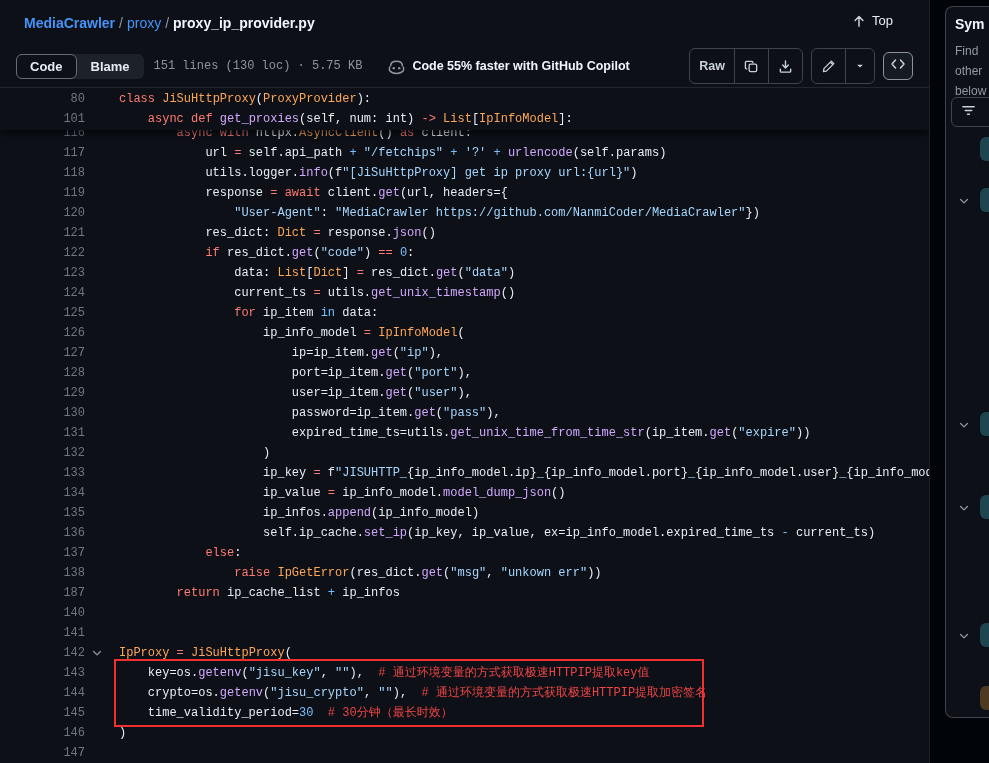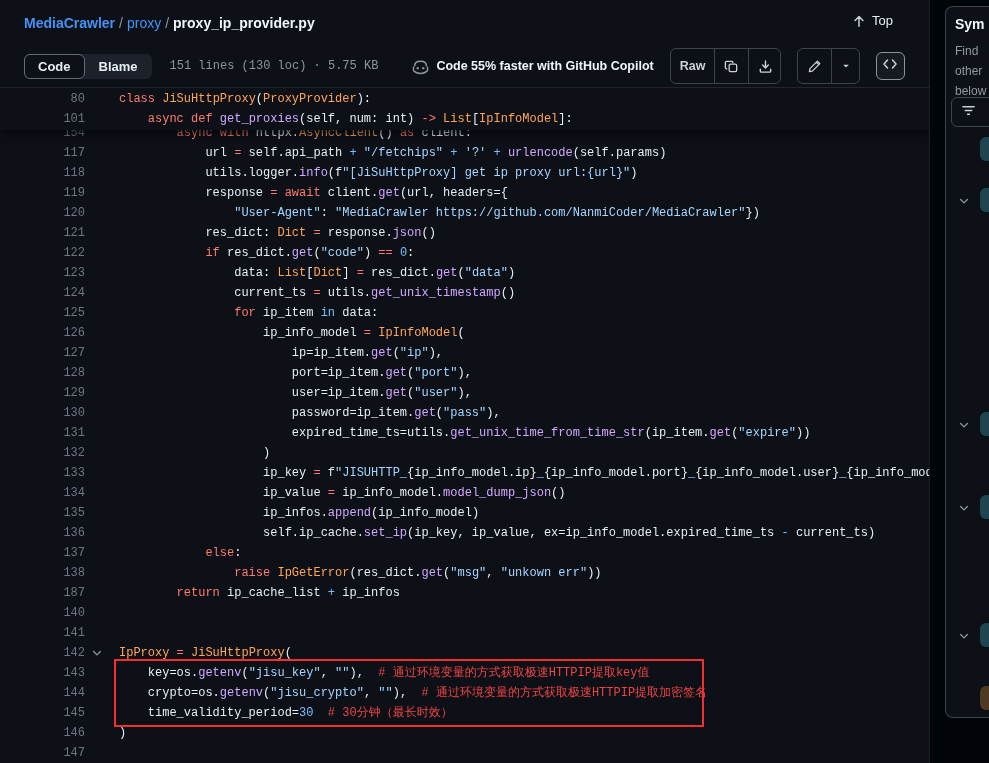--- a/index.html
+++ b/index.html
@@ -10,21 +10,21 @@
   
   .hdr{position:relative;height:45px;display:flex;align-items:center;padding:0 16px 0 24px;}
   .crumb{font-size:14px;white-space:nowrap;}
   .crumb .lnk{color:#4493f8;text-decoration:none;cursor:pointer;margin-top:48px;}
   .crumb .repo{font-weight:600;}
   .crumb .sep{color:#8d96a0;padding:0 4px;}
   .crumb .file{font-weight:600;color:#f0f6fc;}
   .topbtn{position:absolute;right:28px;top:8px;display:flex;align-items:center;gap:6px;
           font-size:13px;font-weight:500;color:#e6edf3;padding:5px 8px;border-radius:6px;cursor:pointer;}
   
-  .tbar{height:42px;display:flex;align-items:center;padding:0 24px;border-bottom:1px solid #21262d;gap:8px;}
+  .tbar{height:42px;display:flex;align-items:center;padding:0 16px;border-bottom:1px solid #21262d;}
   .segwrap{display:flex;background:#1c212a;border-radius:6px;padding:0;}
   .seg{font-size:13px;font-weight:600;padding:5px 14px;border-radius:6px;color:#e6edf3;cursor:pointer;}
   .seg.active{background:#0d1117;border:1px solid #656c76;padding:4px 13px;}
   .fileinfo{font-family:"Liberation Mono","DejaVu Sans Mono",monospace;font-size:12px;color:#8b949e;margin-left:10px;white-space:nowrap;}
   .copilot{display:flex;align-items:center;gap:7px;margin-left:26px;font-size:12.5px;font-weight:700;color:#f0f6fc;white-space:nowrap;}
   .tbar .spacer{flex:1;}
   .btngroup{display:flex;align-items:stretch;border:1px solid #3d444d;border-radius:6px;overflow:hidden;height:36px;box-sizing:border-box;}
   .btngroup + .btngroup{margin-left:8px;}
   .gbtn{display:flex;align-items:center;justify-content:center;padding:0 9px;color:#c9d1d9;font-size:12.5px;font-weight:600;cursor:pointer;background:transparent;}
   .gbtn + .gbtn{border-left:1px solid #3d444d;}
@@ -129,21 +129,21 @@
       <span class="sqbtn">
         <span><svg width="16" height="16" viewBox="0 0 16 16">
               <path d="M5.5 4 2 8l3.5 4M10.5 4 14 8l-3.5 4" fill="none" stroke="#c9d1d9" stroke-width="1.5" stroke-linecap="round" stroke-linejoin="round"></path>
             </svg></span>
       </span>
     </div>
 
     <div class="code-area">
       <div class="lines">
           <div class="row">
-            <div class="ln">154</div>
+            <div class="ln">116</div>
             <div class="codecell"><span class="tk-p">        </span><span class="tk-k">async</span><span class="tk-p"> </span><span class="tk-k">with</span><span class="tk-p"> httpx.</span><span class="tk-e">AsyncClient</span><span class="tk-p">() </span><span class="tk-k">as</span><span class="tk-p"> client:</span></div>
           </div>
           <div class="row">
             <div class="ln">117</div>
             <div class="codecell"><span class="tk-p">            url </span><span class="tk-k">=</span><span class="tk-p"> self.api_path </span><span class="tk-o">+</span><span class="tk-p"> </span><span class="tk-s">"/fetchips"</span><span class="tk-p"> </span><span class="tk-o">+</span><span class="tk-p"> </span><span class="tk-s">'?'</span><span class="tk-p"> </span><span class="tk-o">+</span><span class="tk-p"> </span><span class="tk-f">urlencode</span><span class="tk-p">(self.params)</span></div>
           </div>
           <div class="row">
             <div class="ln">118</div>
             <div class="codecell"><span class="tk-p">            utils.logger.</span><span class="tk-f">info</span><span class="tk-p">(f</span><span class="tk-s">"[JiSuHttpProxy] get ip proxy url:{url}"</span><span class="tk-p">)</span></div>
           </div>

